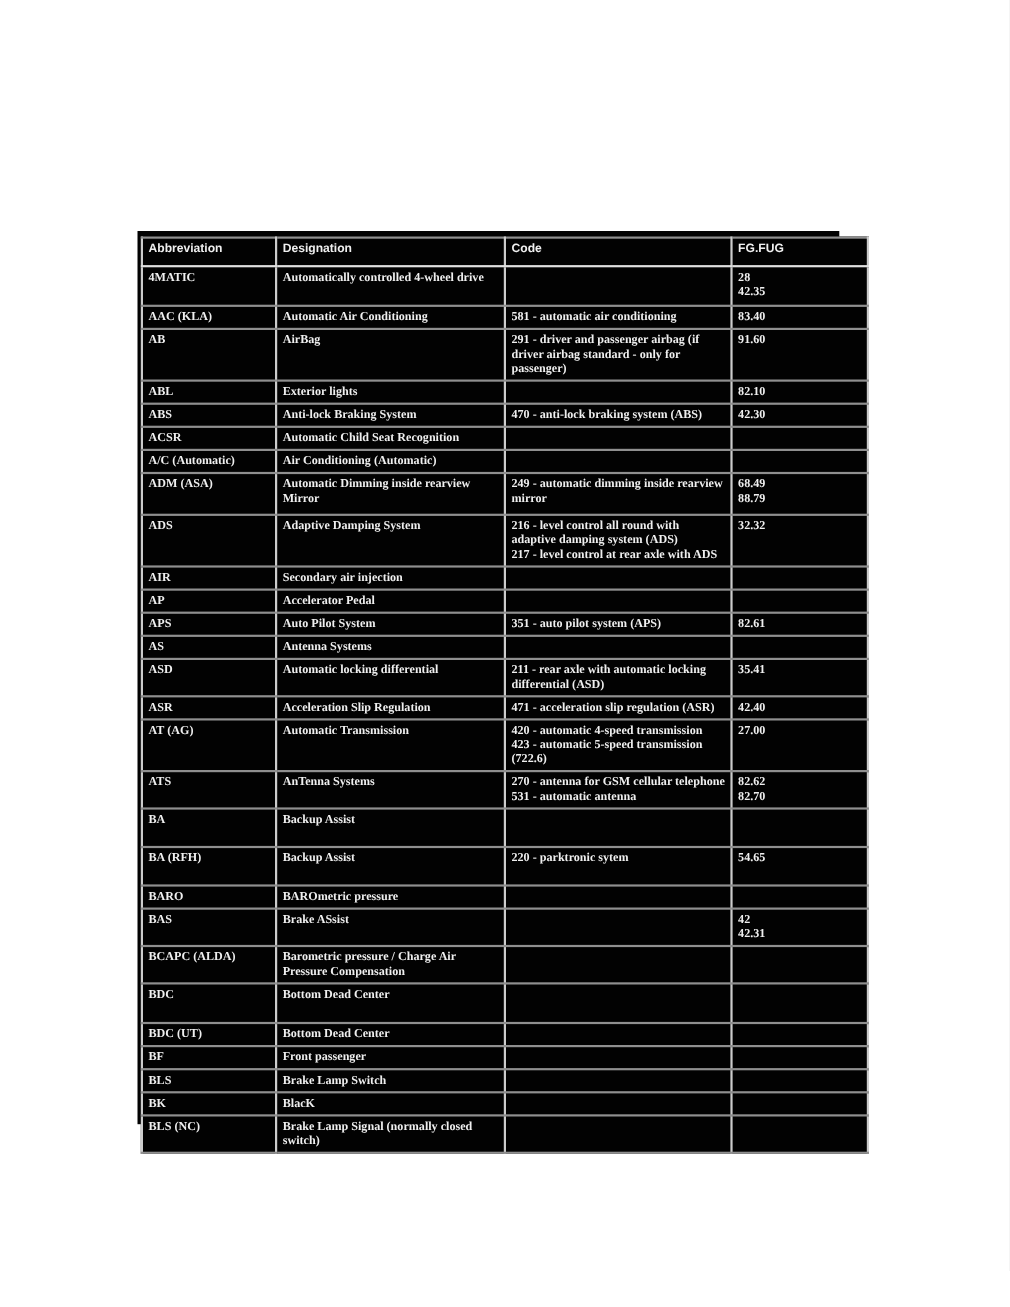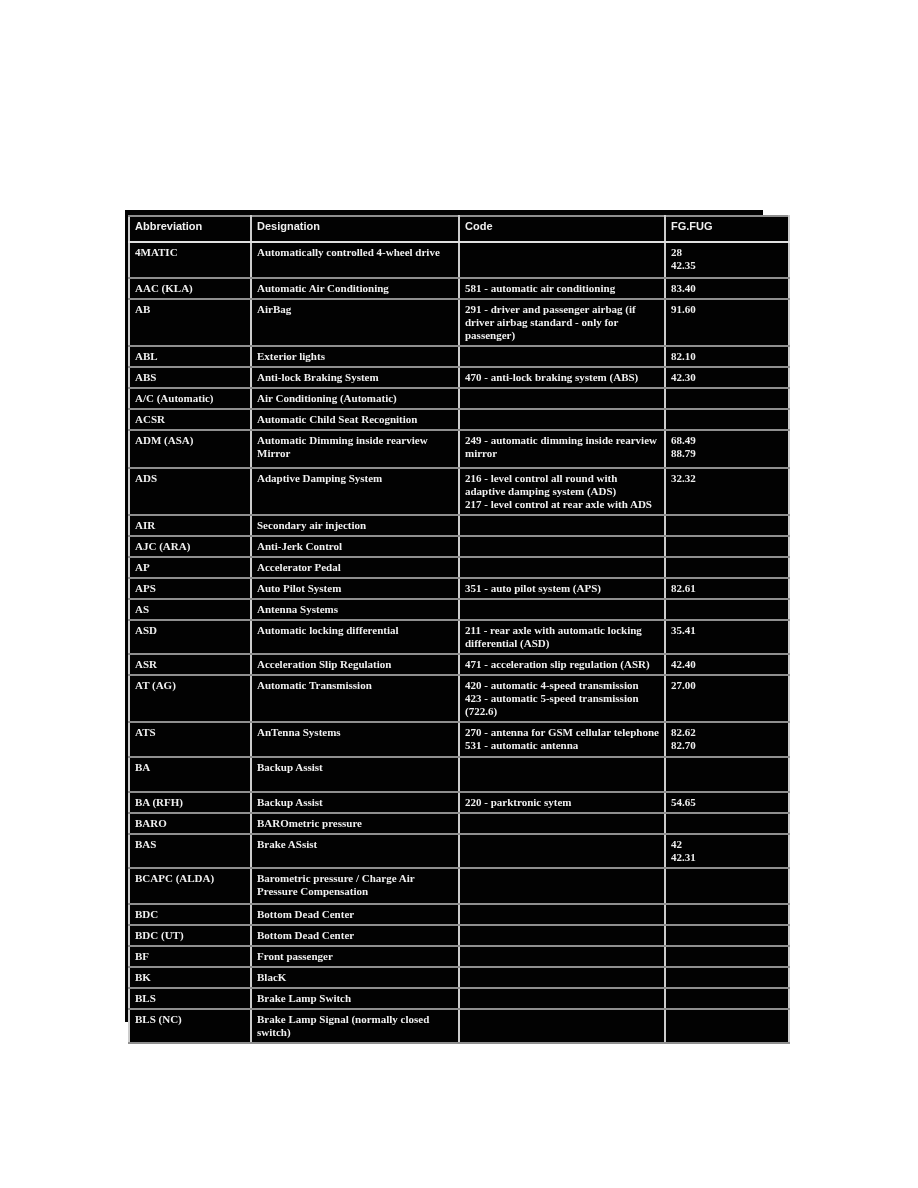--- a/index.html
+++ b/index.html
@@ -104,54 +104,48 @@
           <td></td>
           <td>82.10</td>
         </tr>
         <tr>
           <td>ABS</td>
           <td>Anti-lock Braking System</td>
           <td>470 - anti-lock braking system (ABS)</td>
           <td>42.30</td>
         </tr>
         <tr>
+          <td>ACSR</td>
+          <td>Automatic Child Seat Recognition</td>
+          <td></td>
+          <td></td>
+        </tr>
+        <tr>
           <td>A/C (Automatic)</td>
           <td>Air Conditioning (Automatic)</td>
-          <td></td>
-          <td></td>
-        </tr>
-        <tr>
-          <td>ACSR</td>
-          <td>Automatic Child Seat Recognition</td>
           <td></td>
           <td></td>
         </tr>
         <tr>
           <td>ADM (ASA)</td>
           <td>Automatic Dimming inside rearview Mirror</td>
           <td>249 - automatic dimming inside rearview mirror</td>
           <td>68.49
 88.79</td>
         </tr>
         <tr>
           <td>ADS</td>
           <td>Adaptive Damping System</td>
           <td>216 - level control all round with adaptive damping system (ADS)
 217 - level control at rear axle with ADS</td>
           <td>32.32</td>
         </tr>
         <tr>
           <td>AIR</td>
           <td>Secondary air injection</td>
-          <td></td>
-          <td></td>
-        </tr>
-        <tr>
-          <td>AJC (ARA)</td>
-          <td>Anti-Jerk Control</td>
           <td></td>
           <td></td>
         </tr>
         <tr>
           <td>AP</td>
           <td>Accelerator Pedal</td>
           <td></td>
           <td></td>
         </tr>
         <tr>
@@ -237,28 +231,28 @@
           <td></td>
           <td></td>
         </tr>
         <tr>
           <td>BF</td>
           <td>Front passenger</td>
           <td></td>
           <td></td>
         </tr>
         <tr>
+          <td>BLS</td>
+          <td>Brake Lamp Switch</td>
+          <td></td>
+          <td></td>
+        </tr>
+        <tr>
           <td>BK</td>
           <td>BlacK</td>
-          <td></td>
-          <td></td>
-        </tr>
-        <tr>
-          <td>BLS</td>
-          <td>Brake Lamp Switch</td>
           <td></td>
           <td></td>
         </tr>
         <tr>
           <td>BLS (NC)</td>
           <td>Brake Lamp Signal (normally closed switch)</td>
           <td></td>
           <td></td>
         </tr>
       </tbody>

